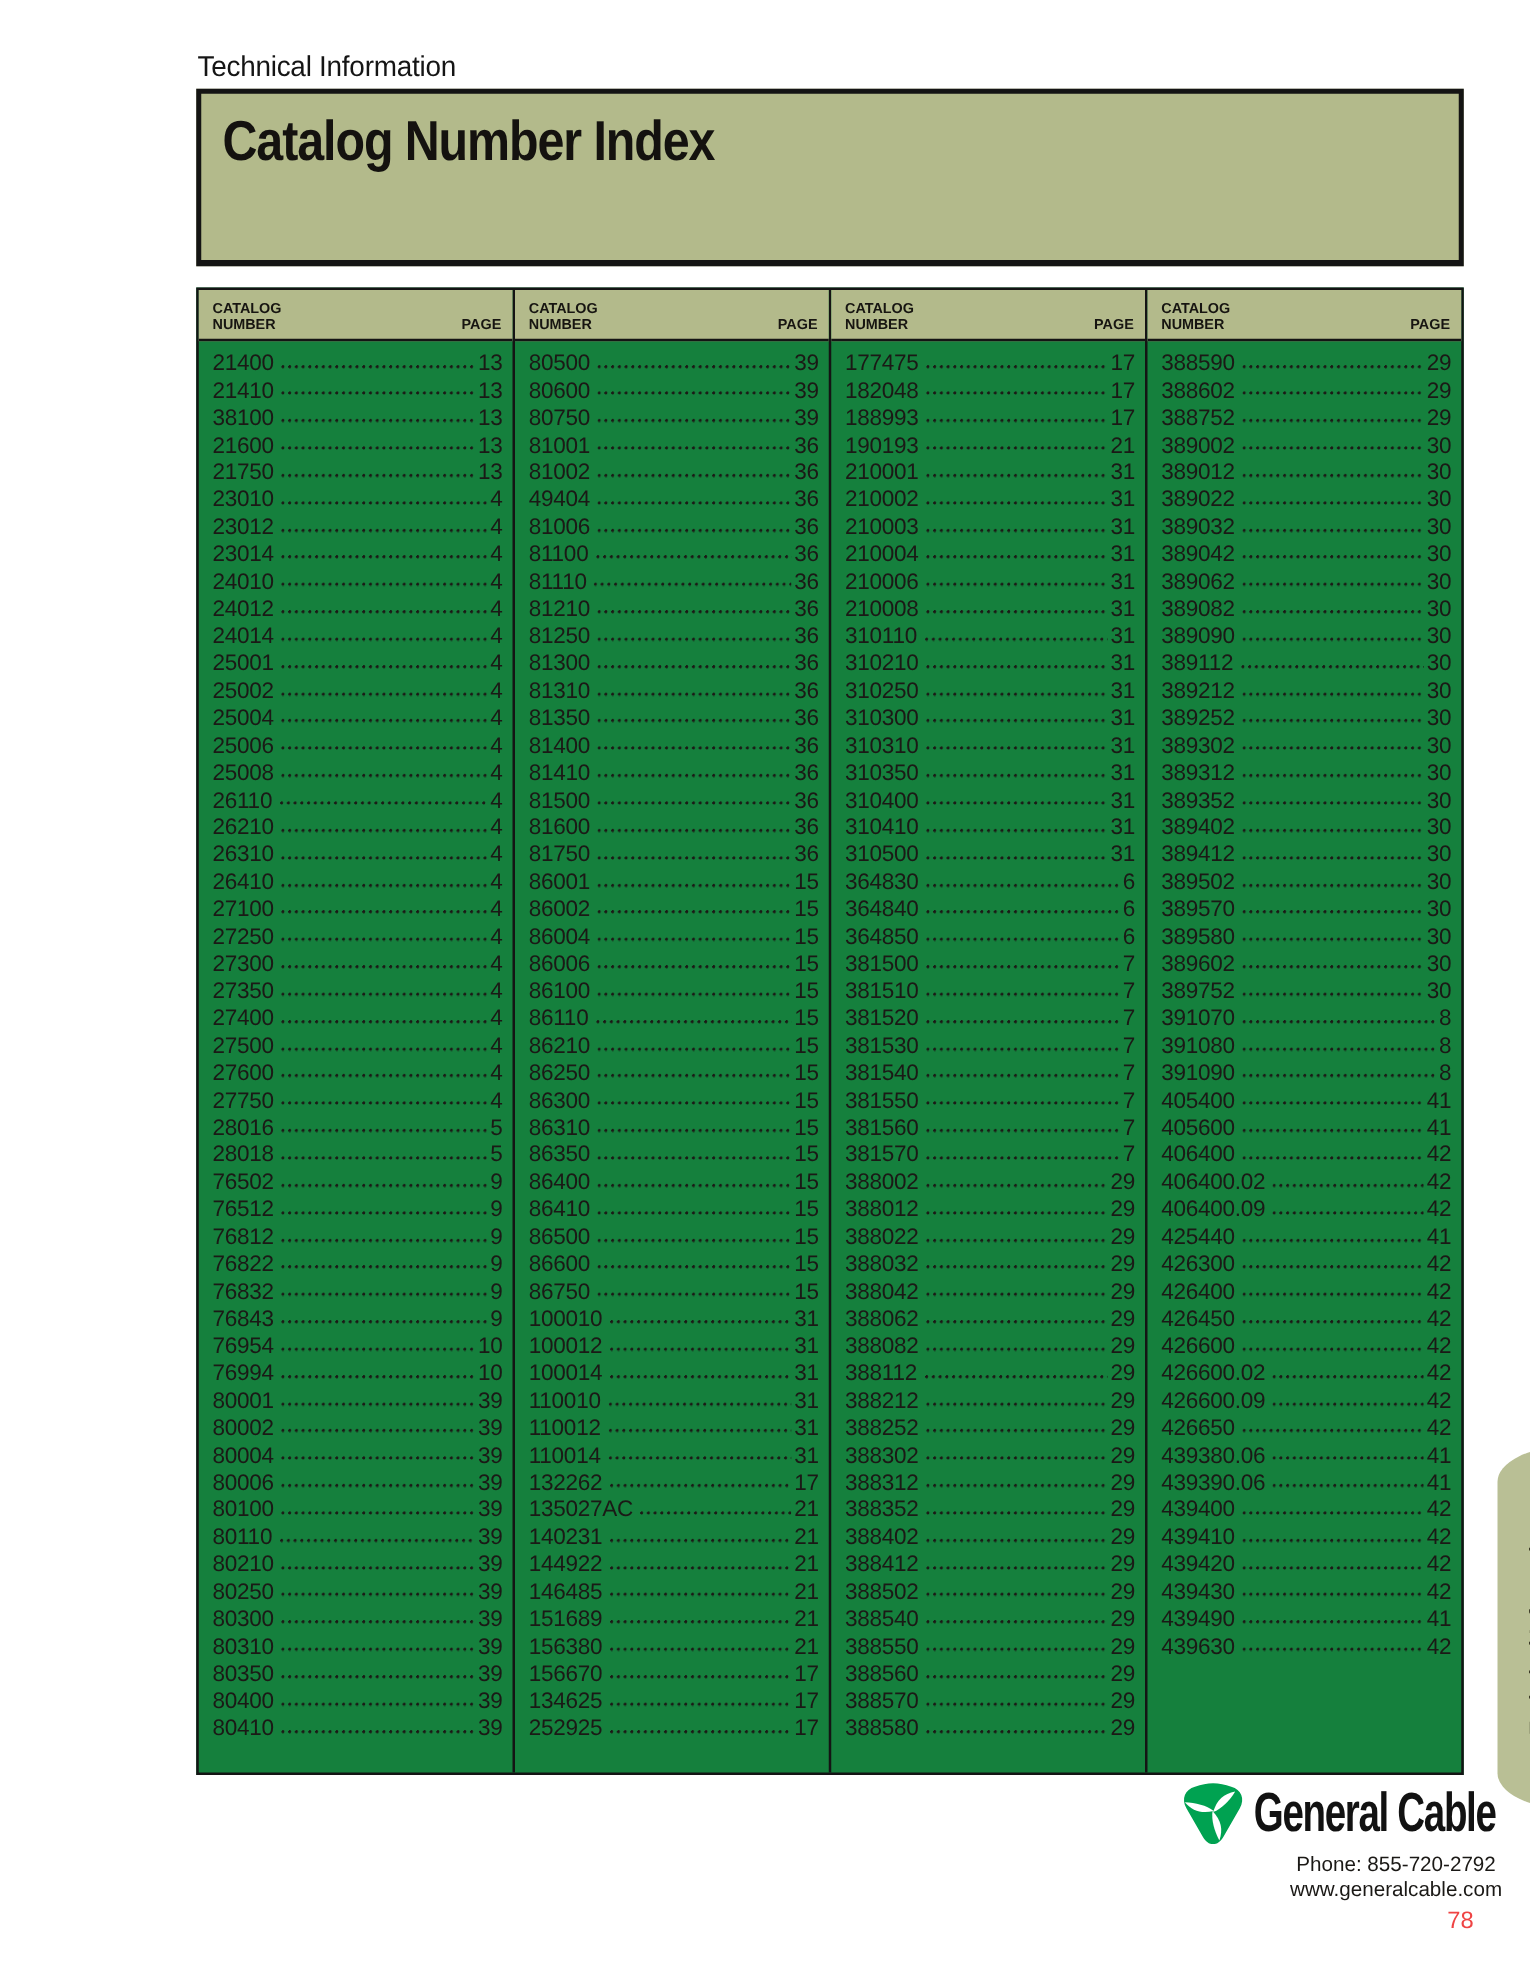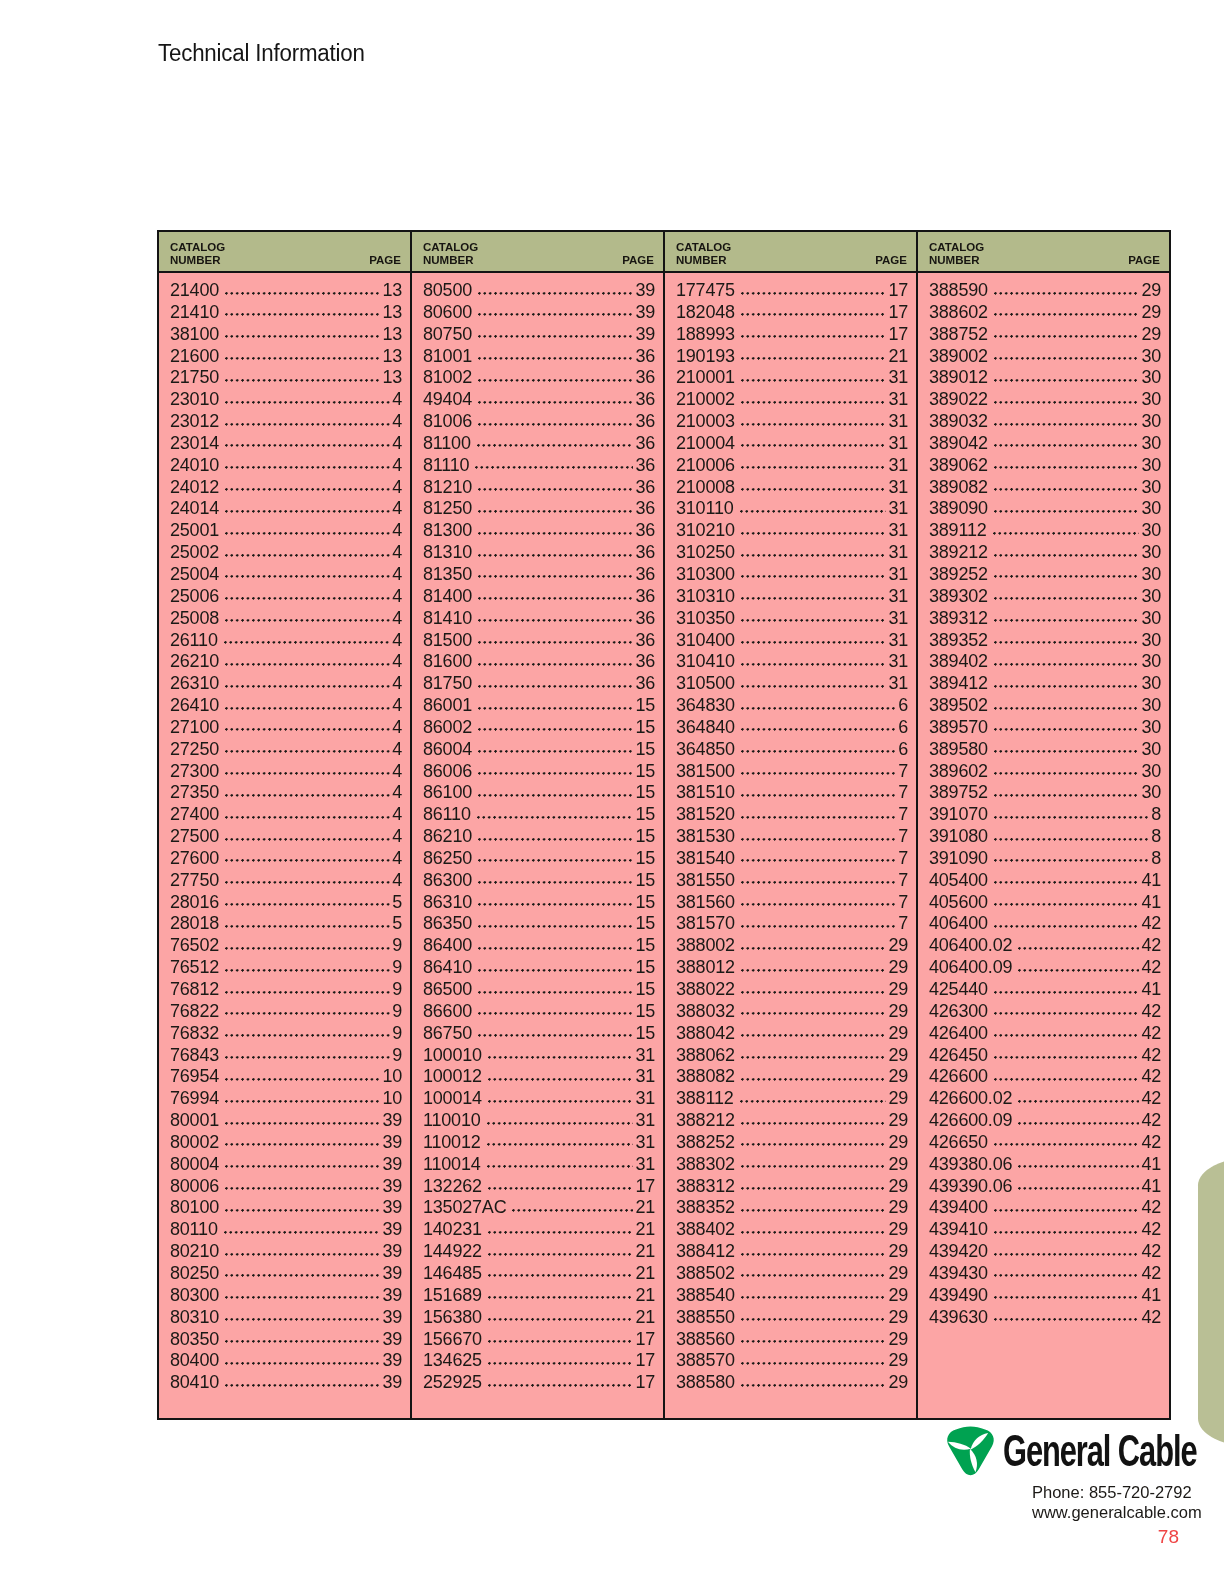--- a/index.html
+++ b/index.html
@@ -20,21 +20,21 @@
   .band{
     position:absolute;left:126px;top:71px;width:1014px;height:142px;box-sizing:border-box;
     background:var(--olive);border:4px solid #141414;border-bottom-width:5px;
   }
   .band .title{
     margin:12px 0 0 17px;font-size:45px;font-weight:bold;letter-spacing:-1px;color:#14120f;
     transform:scaleX(0.86);transform-origin:left top;white-space:nowrap;
   }
   .idx-table{
     position:absolute;left:126px;top:230px;width:1014px;height:1190px;box-sizing:border-box;
-    border:2px solid #141414;display:flex;background:#fca5a5;
+    border:2px solid #141414;display:flex;background:#15803d;
   }
   .col{flex:1 1 0;display:flex;flex-direction:column;border-right:2px solid #141414;min-width:0;}
   .col:last-child{border-right:none;}
   .col-head{
     height:41px;box-sizing:border-box;background:var(--olive);border-bottom:2px solid #141414;
     display:flex;justify-content:space-between;align-items:flex-end;
     padding:5px 9px 4px 11px;font-weight:bold;font-size:11.5px;line-height:13px;color:#171511;
   }
   .col-body{flex:1;padding:7px 8px 0 11px;overflow:hidden;}
   .row{
@@ -57,30 +57,33 @@
     position:absolute;top:50%;left:58%;transform:translate(-50%,-50%) rotate(180deg);
     writing-mode:vertical-rl;font-weight:bold;font-size:16.5px;color:#32301f;white-space:nowrap;
     letter-spacing:0;
   }
   .logo{position:absolute;left:911px;top:1420px;display:flex;align-items:center;}
   .logo .mark{flex:0 0 auto;}
   .brand{
     font-size:44px;font-weight:bold;letter-spacing:-1.5px;color:#121212;white-space:nowrap;
     transform:scaleX(0.70);transform-origin:left center;margin-left:4px;
   }
-  .contact{position:absolute;left:1001px;top:1483px;font-size:16.5px;line-height:19.5px;color:#1b1916;}
+  .contact{position:absolute;left:1001px;top:1483px;font-size:16.5px;line-height:19.5px;color:#1b1916;text-align:center;}
   .folio{position:absolute;right:76px;top:1526px;font-size:19px;color:#ef4444;}
 </style>
 </head>
 <body>
 
 <div class="page">
 
   <div class="eyebrow">Technical Information</div>
 
+  <div class="band">
+    <div class="title">Catalog Number Index</div>
+  </div>
 
   <div class="idx-table">
     <div class="col">
       <div class="col-head">
         <div class="ch-names">
           <div class="ch-l1">CATALOG</div>
           <div class="ch-l2">NUMBER</div>
         </div>
         <div class="ch-page">PAGE</div>
       </div>

